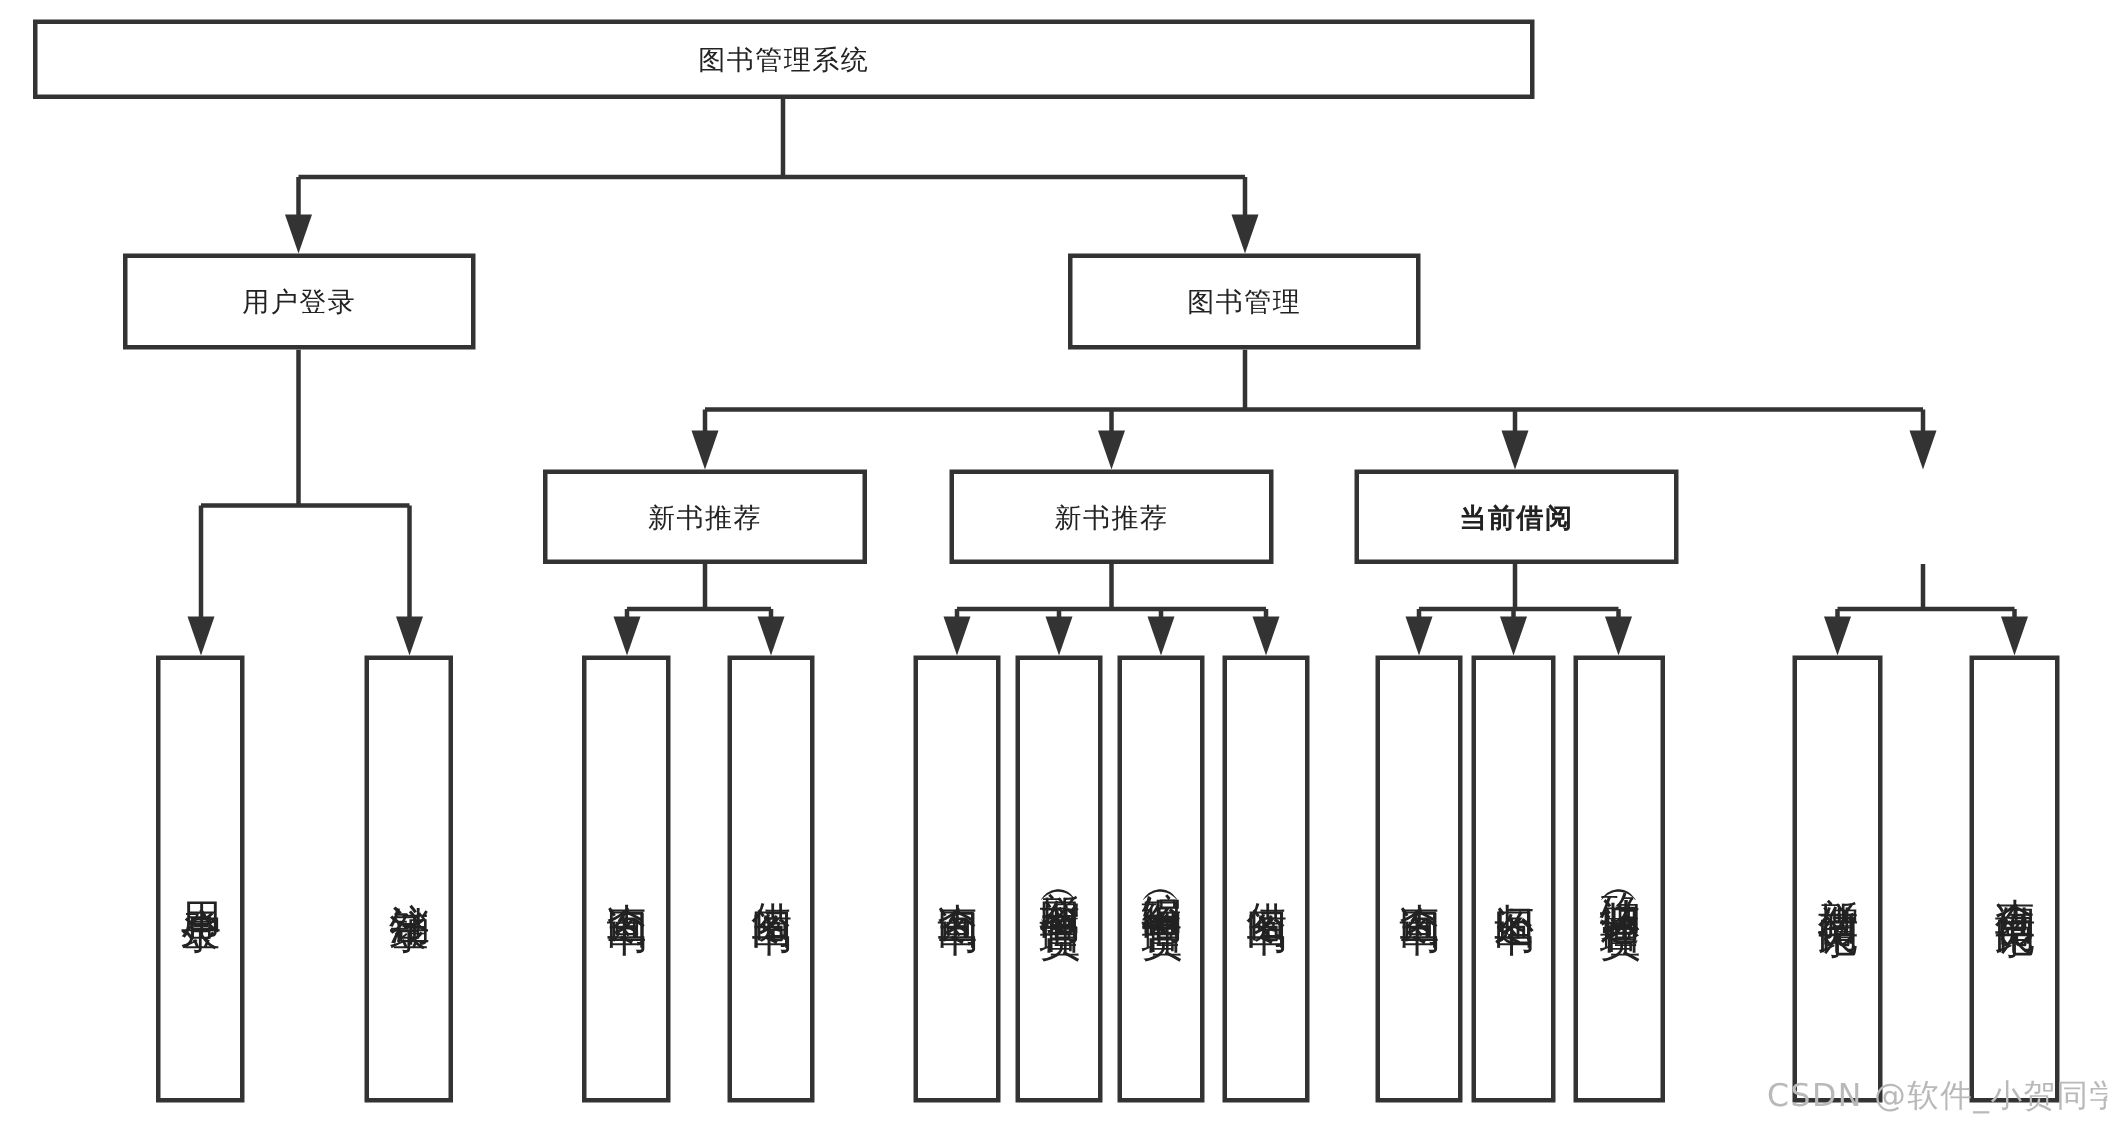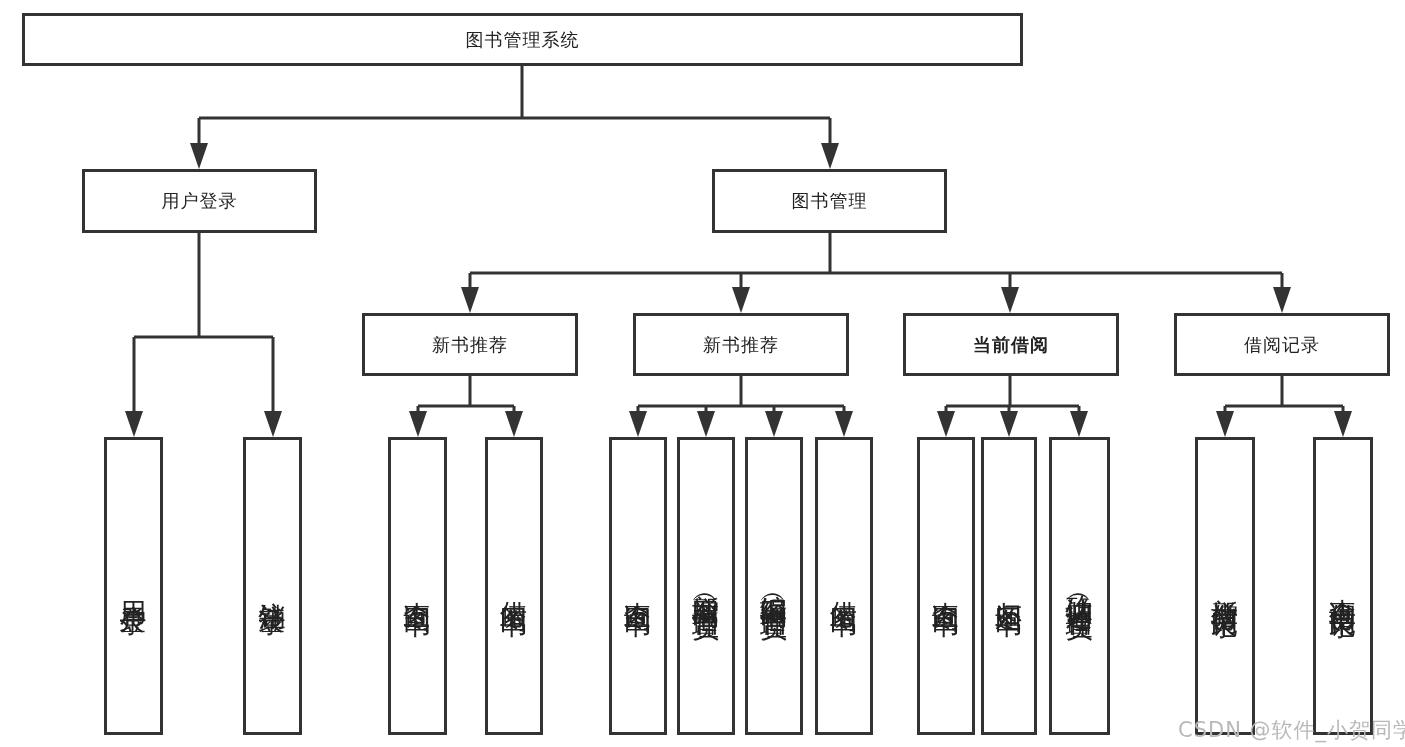--- a/index.html
+++ b/index.html
@@ -124,23 +124,20 @@
 
   <div class="box n-l2b">
     <span class="h-label">图书管理</span>
   </div>
   <div class="box n-l3b">
     <span class="h-label">新书推荐</span>
   </div>
   <div class="box n-l3c">
     <span class="h-label">当前借阅</span>
   </div>
-  <div class="box n-l3d">
-    <span class="h-label">借阅记录</span>
-  </div>
 
   <div class="box leaf n-a1">
     <span class="v-label">用户登录</span>
   </div>
   <div class="box leaf n-a2">
     <span class="v-label">注销登录</span>
   </div>
 
   <div class="box leaf n-b1">
     <span class="v-label">查询图书</span>

